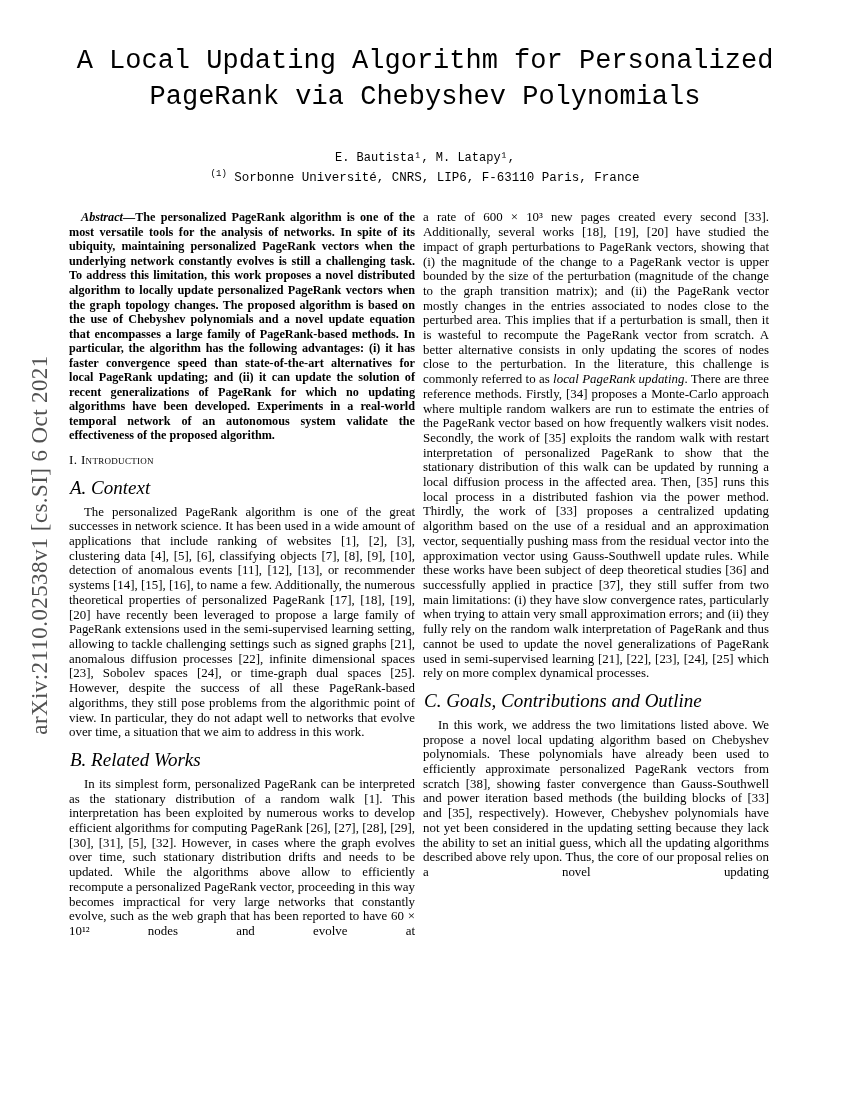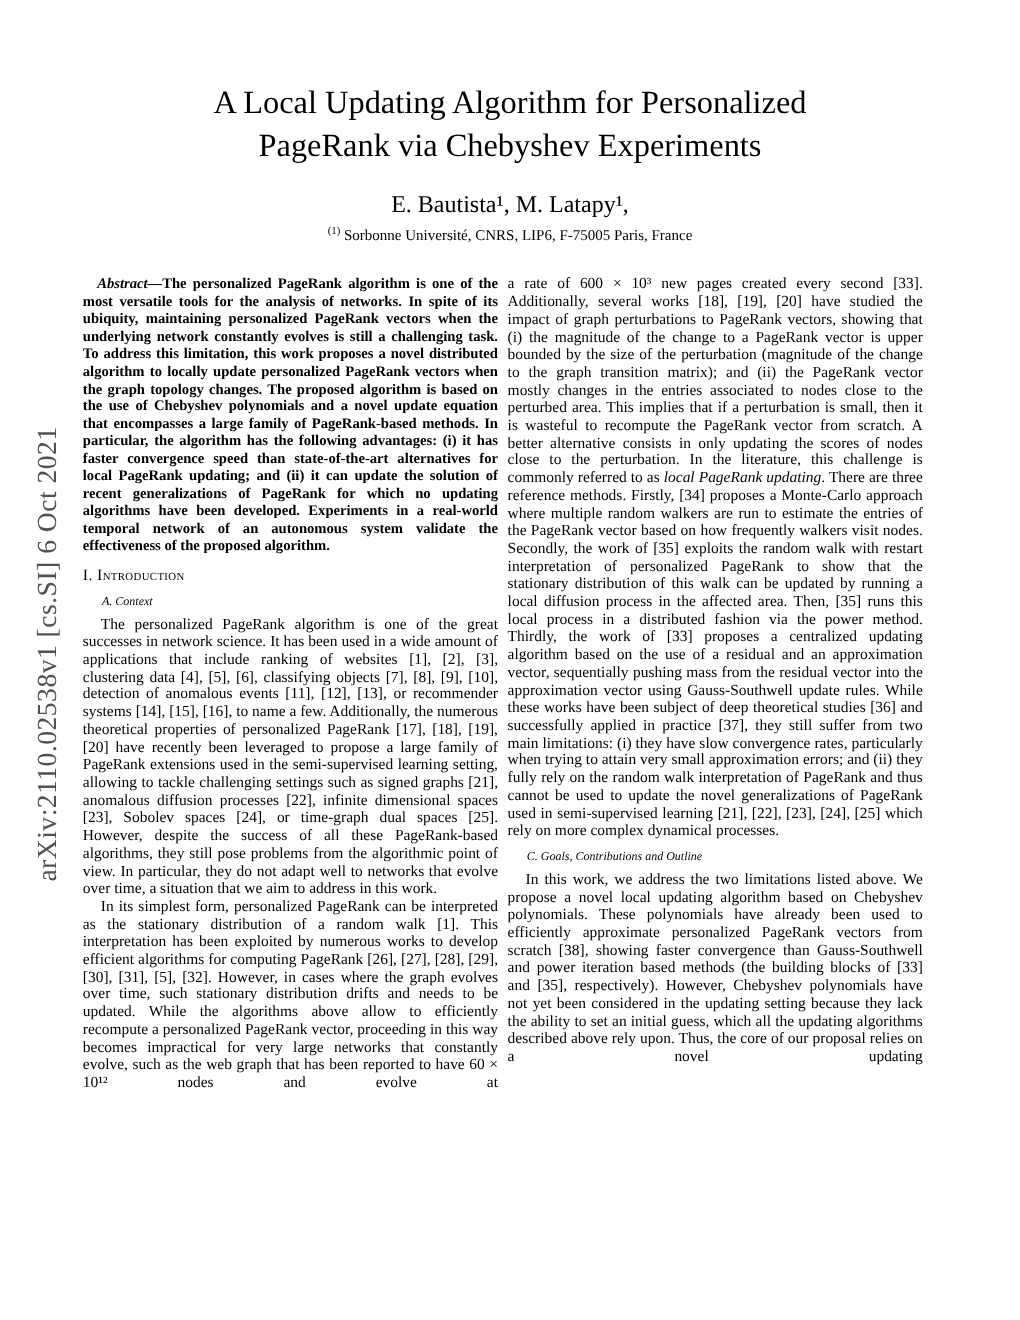--- a/index.html
+++ b/index.html
@@ -19,28 +19,28 @@
   .watermark {
     position: absolute;
     left: 40px; top: 545px;
     transform: translate(-50%, -50%) rotate(-90deg);
     transform-origin: center;
     white-space: nowrap;
     font-size: 23px;
     color: #515151;
     letter-spacing: 0.4px;
   }
-  .header { text-align: center; padding-top: 68px; }
+  .header { text-align: center; padding-top: 44px; font-family: Liberation Mono, monospace; }
   .title {
     font-size: 27px;
     font-weight: 400;
     line-height: 1.32;
     margin: 0;
   }
-  .authors { font-size: 20px; margin-top: 21px; }
+  .authors { font-size: 12px; margin-top: 36px; }
   .authors sup, .affiliation sup { font-size: 9px; }
   .affiliation { font-size: 12.5px; margin-top: 4px; }
   .columns {
     display: flex;
     gap: 8px;
     margin: 25px 69px 0 69px;
   }
   .col {
     width: 346px;
     text-align: justify;
@@ -55,25 +55,25 @@
   }
   .abstract-label { font-style: italic; }
   .section-heading {
     font-size: 13.2px;
     font-weight: 400;
     font-variant: small-caps;
     margin: 9px 0 8px 0;
     letter-spacing: 0.3px;
   }
   .subsection-heading {
-    font-size: 10px;
+    font-size: 19px;
     font-style: italic;
     font-weight: 400;
     text-align: left;
-    margin: 9px 0 6px 16px;
+    margin: 9px 0 6px 1px;
   }
   .body-p {
     font-size: 12.9px;
     line-height: 1.14;
     margin: 0;
     text-indent: 15px;
   }
   .body-p.no-indent { text-indent: 0; }
   .body-p.continues { text-align-last: justify; }
   .italic { font-style: italic; }
@@ -81,40 +81,41 @@
 </head>
 <body>
 
 <div class="page">
 
   <div class="watermark">arXiv:2110.02538v1  [cs.SI]  6 Oct 2021</div>
 
   <div class="header">
     <h1 class="title">
       <span>A Local Updating Algorithm for Personalized</span><br>
-      <span>PageRank via Chebyshev Experiments</span>
+      <span>PageRank via Chebyshev Polynomials</span>
     </h1>
     <div class="authors">E. Bautista¹, M. Latapy¹,</div>
     <div class="affiliation">
-      <sup>(1)</sup><span> Sorbonne Université, CNRS, LIP6, F-75005 Paris, France</span>
+      <sup>(1)</sup><span> Sorbonne Université, CNRS, LIP6, F-63110 Paris, France</span>
     </div>
   </div>
 
   <div class="columns">
 
     <div class="col">
       <p class="abstract">
         <span class="abstract-label">Abstract—</span><span>The personalized PageRank algorithm is one of the most versatile tools for the analysis of networks. In spite of its ubiquity, maintaining personalized PageRank vectors when the underlying network constantly evolves is still a challenging task. To address this limitation, this work proposes a novel distributed algorithm to locally update personalized PageRank vectors when the graph topology changes. The proposed algorithm is based on the use of Chebyshev polynomials and a novel update equation that encompasses a large family of PageRank-based methods. In particular, the algorithm has the following advantages: (i) it has faster convergence speed than state-of-the-art alternatives for local PageRank updating; and (ii) it can update the solution of recent generalizations of PageRank for which no updating algorithms have been developed. Experiments in a real-world temporal network of an autonomous system validate the effectiveness of the proposed algorithm.</span>
       </p>
 
       <h2 class="section-heading">I. Introduction</h2>
 
       <h3 class="subsection-heading">A. Context</h3>
       <p class="body-p">The personalized PageRank algorithm is one of the great successes in network science. It has been used in a wide amount of applications that include ranking of websites [1], [2], [3], clustering data [4], [5], [6], classifying objects [7], [8], [9], [10], detection of anomalous events [11], [12], [13], or recommender systems [14], [15], [16], to name a few. Additionally, the numerous theoretical properties of personalized PageRank [17], [18], [19], [20] have recently been leveraged to propose a large family of PageRank extensions used in the semi-supervised learning setting, allowing to tackle challenging settings such as signed graphs [21], anomalous diffusion processes [22], infinite dimensional spaces [23], Sobolev spaces [24], or time-graph dual spaces [25]. However, despite the success of all these PageRank-based algorithms, they still pose problems from the algorithmic point of view. In particular, they do not adapt well to networks that evolve over time, a situation that we aim to address in this work.</p>
 
+      <h3 class="subsection-heading">B. Related Works</h3>
       <p class="body-p continues">In its simplest form, personalized PageRank can be interpreted as the stationary distribution of a random walk [1]. This interpretation has been exploited by numerous works to develop efficient algorithms for computing PageRank [26], [27], [28], [29], [30], [31], [5], [32]. However, in cases where the graph evolves over time, such stationary distribution drifts and needs to be updated. While the algorithms above allow to efficiently recompute a personalized PageRank vector, proceeding in this way becomes impractical for very large networks that constantly evolve, such as the web graph that has been reported to have 60 × 10¹² nodes and evolve at</p>
     </div>
 
     <div class="col">
       <p class="body-p no-indent">
         <span>a rate of 600 × 10³ new pages created every second [33]. Additionally, several works [18], [19], [20] have studied the impact of graph perturbations to PageRank vectors, showing that (i) the magnitude of the change to a PageRank vector is upper bounded by the size of the perturbation (magnitude of the change to the graph transition matrix); and (ii) the PageRank vector mostly changes in the entries associated to nodes close to the perturbed area. This implies that if a perturbation is small, then it is wasteful to recompute the PageRank vector from scratch. A better alternative consists in only updating the scores of nodes close to the perturbation. In the literature, this challenge is commonly referred to as </span><span class="italic">local PageRank updating</span><span>. There are three reference methods. Firstly, [34] proposes a Monte-Carlo approach where multiple random walkers are run to estimate the entries of the PageRank vector based on how frequently walkers visit nodes. Secondly, the work of [35] exploits the random walk with restart interpretation of personalized PageRank to show that the stationary distribution of this walk can be updated by running a local diffusion process in the affected area. Then, [35] runs this local process in a distributed fashion via the power method. Thirdly, the work of [33] proposes a centralized updating algorithm based on the use of a residual and an approximation vector, sequentially pushing mass from the residual vector into the approximation vector using Gauss-Southwell update rules. While these works have been subject of deep theoretical studies [36] and successfully applied in practice [37], they still suffer from two main limitations: (i) they have slow convergence rates, particularly when trying to attain very small approximation errors; and (ii) they fully rely on the random walk interpretation of PageRank and thus cannot be used to update the novel generalizations of PageRank used in semi-supervised learning [21], [22], [23], [24], [25] which rely on more complex dynamical processes.</span>
       </p>
 
       <h3 class="subsection-heading">C. Goals, Contributions and Outline</h3>
       <p class="body-p continues">In this work, we address the two limitations listed above. We propose a novel local updating algorithm based on Chebyshev polynomials. These polynomials have already been used to efficiently approximate personalized PageRank vectors from scratch [38], showing faster convergence than Gauss-Southwell and power iteration based methods (the building blocks of [33] and [35], respectively). However, Chebyshev polynomials have not yet been considered in the updating setting because they lack the ability to set an initial guess, which all the updating algorithms described above rely upon. Thus, the core of our proposal relies on a novel updating</p>

